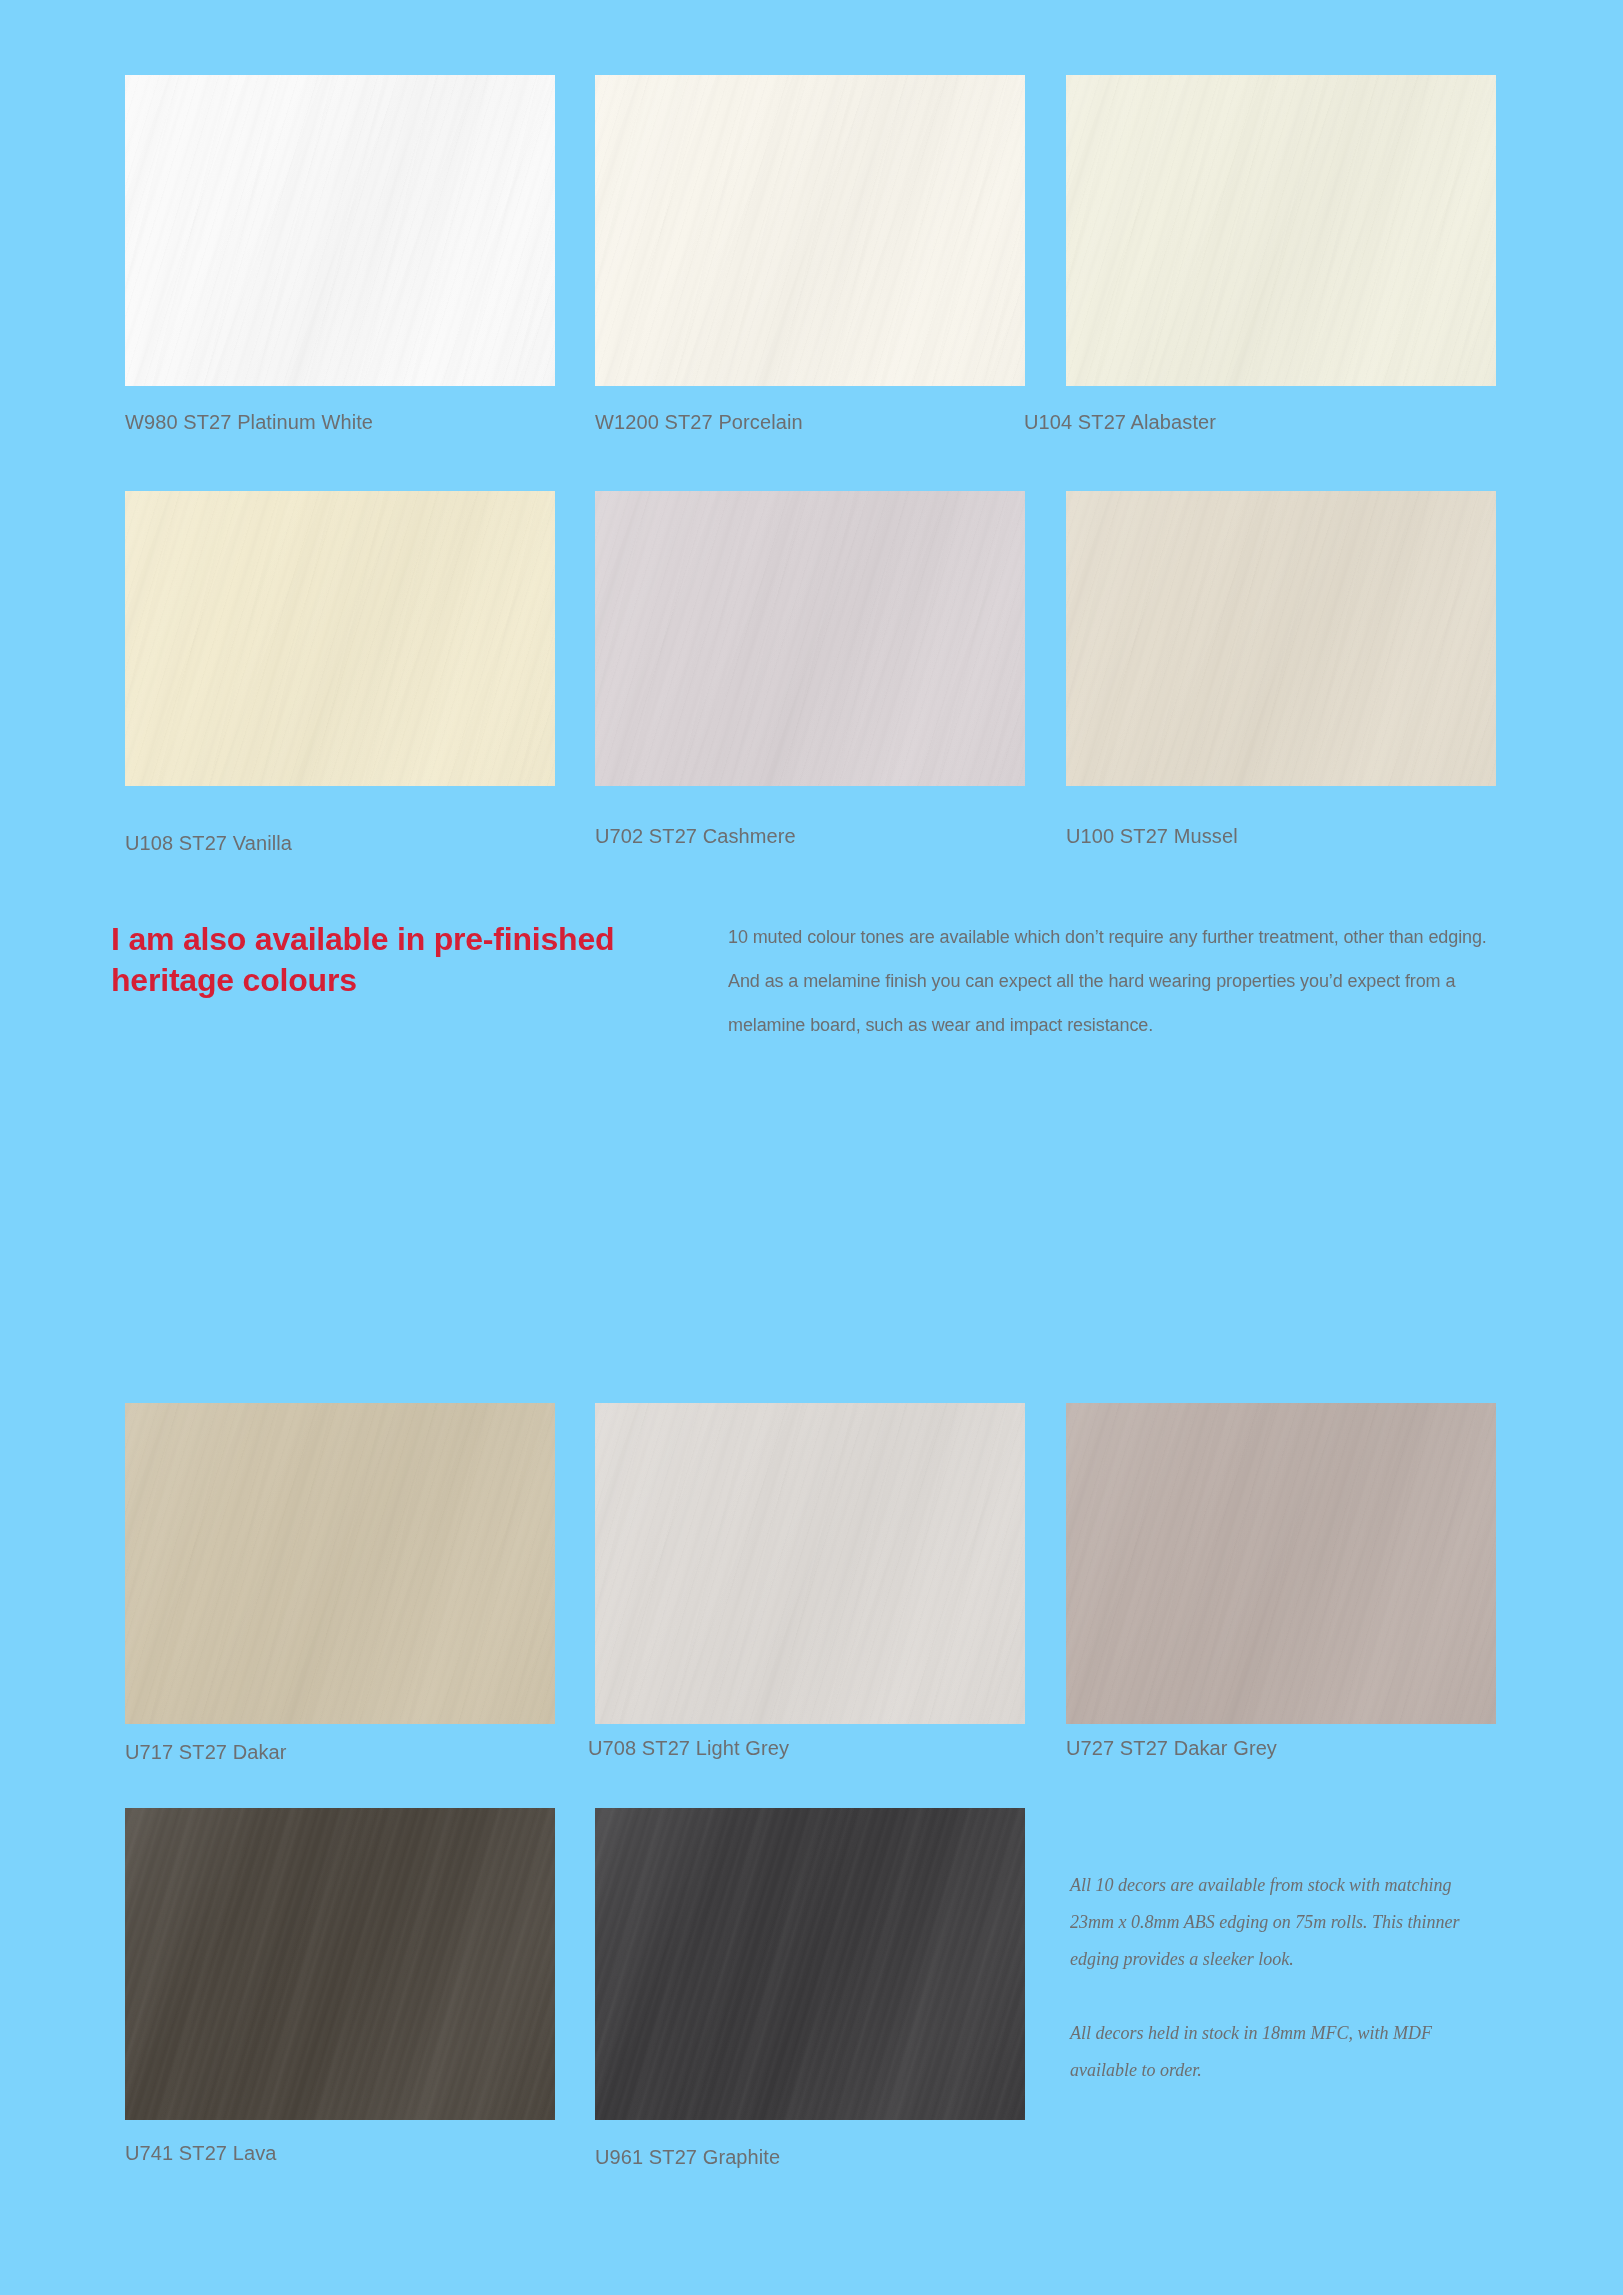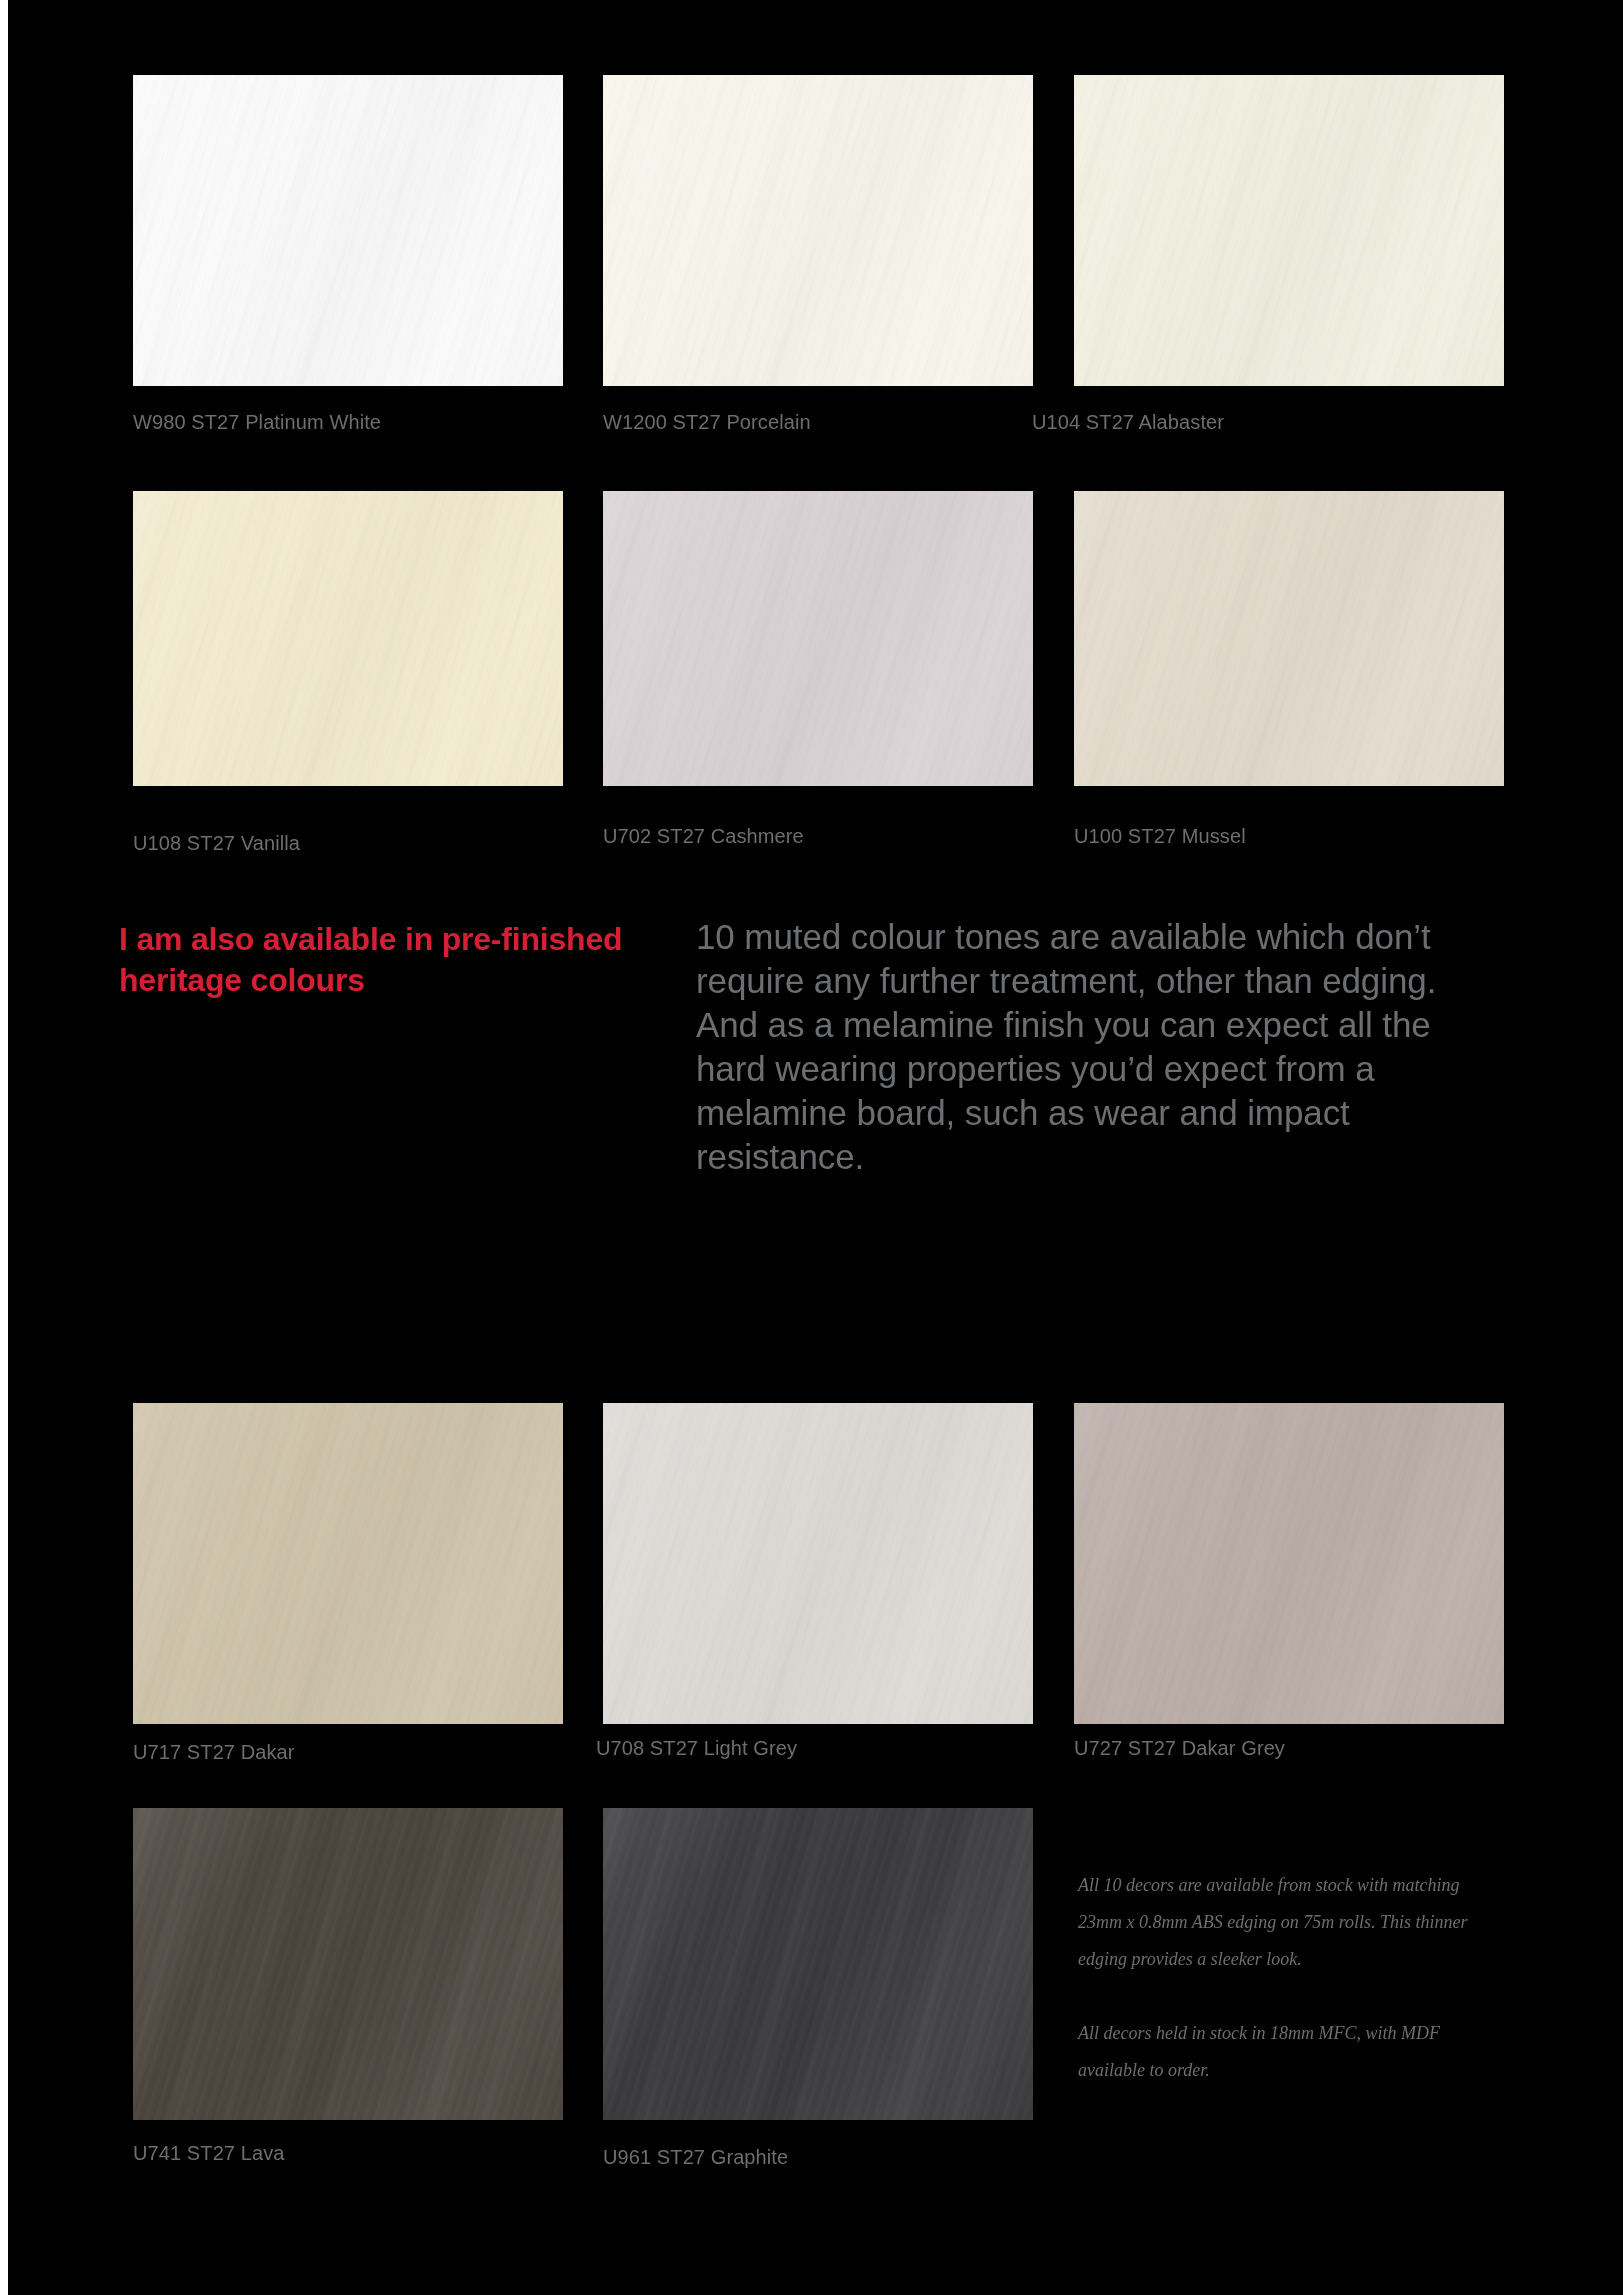--- a/index.html
+++ b/index.html
@@ -12,22 +12,21 @@
     width: 1623px;
     height: 2295px;
     position: relative;
     font-family: "Liberation Sans", "DejaVu Sans", sans-serif;
     overflow: hidden;
   }
 
   .page {
     position: absolute;
     inset: 0;
-    background: #000000;
-    margin-left: 8px;
+    background: #7dd3fc;
   }
 
   
   .swatch {
     position: absolute;
     overflow: hidden;
   }
   .swatch-fill {
     position: absolute;
     inset: 0;
@@ -94,25 +93,25 @@
     font-family: "Liberation Sans", "DejaVu Sans", sans-serif;
     font-weight: bold;
     font-size: 32px;
     line-height: 41px;
     color: #d51f35;
     letter-spacing: -0.2px;
   }
 
   .body-copy {
     position: absolute;
-    left: 688px;
+    left: 728px;
     top: 915px;
     width: 793px;
     font-family: "Liberation Sans", "DejaVu Sans", sans-serif;
-    font-size: 35px;
+    font-size: 18px;
     line-height: 44px;
     color: #6d6e70;
     letter-spacing: -0.1px;
   }
 
   .note-block {
     position: absolute;
     left: 1070px;
     top: 1867px;
     width: 404px;

